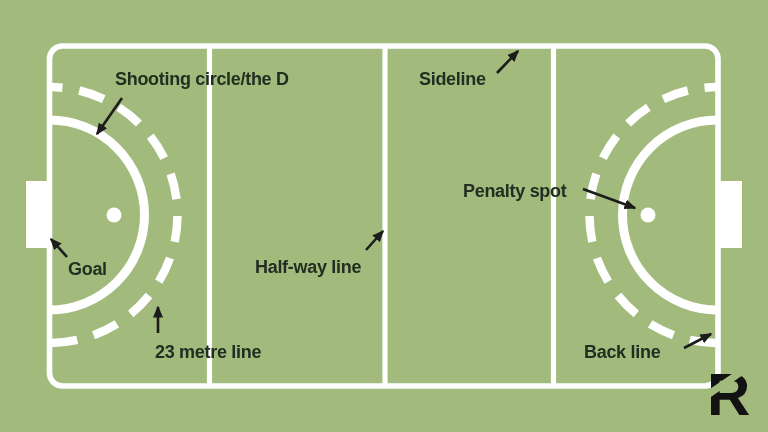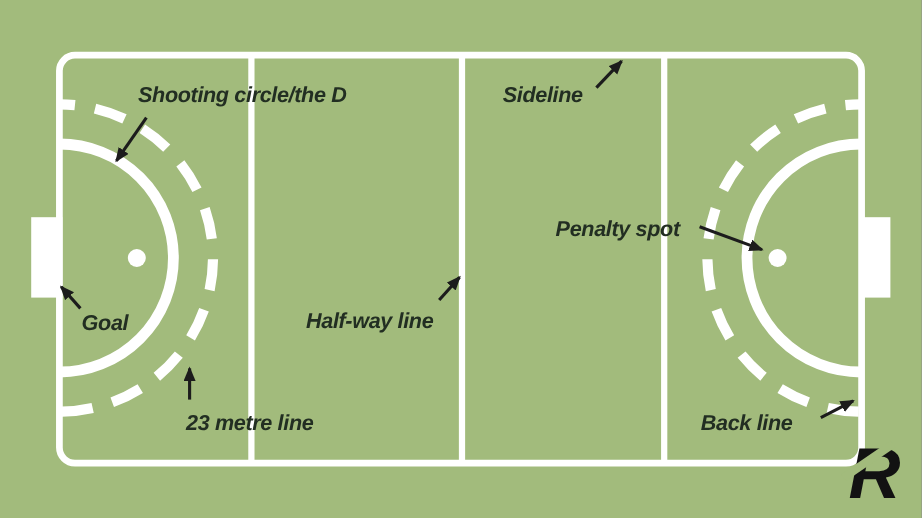--- a/index.html
+++ b/index.html
@@ -8,21 +8,20 @@
     background: #888;
   }
   .stage {
     position: relative;
     width: 768px;
     height: 432px;
     margin: 0 auto;
     overflow: hidden;
     background: var(--field-green, #a2bb7c);
     font-family: "Liberation Sans", sans-serif;
-    font-style: italic;
   }
   svg { display: block; }
 
   .pitch-line {
     fill: none;
     stroke: var(--line-white, #ffffff);
     stroke-width: 5.6;
   }
   .pitch-line--thin { stroke-width: 5.2; }
   .arc-solid {

